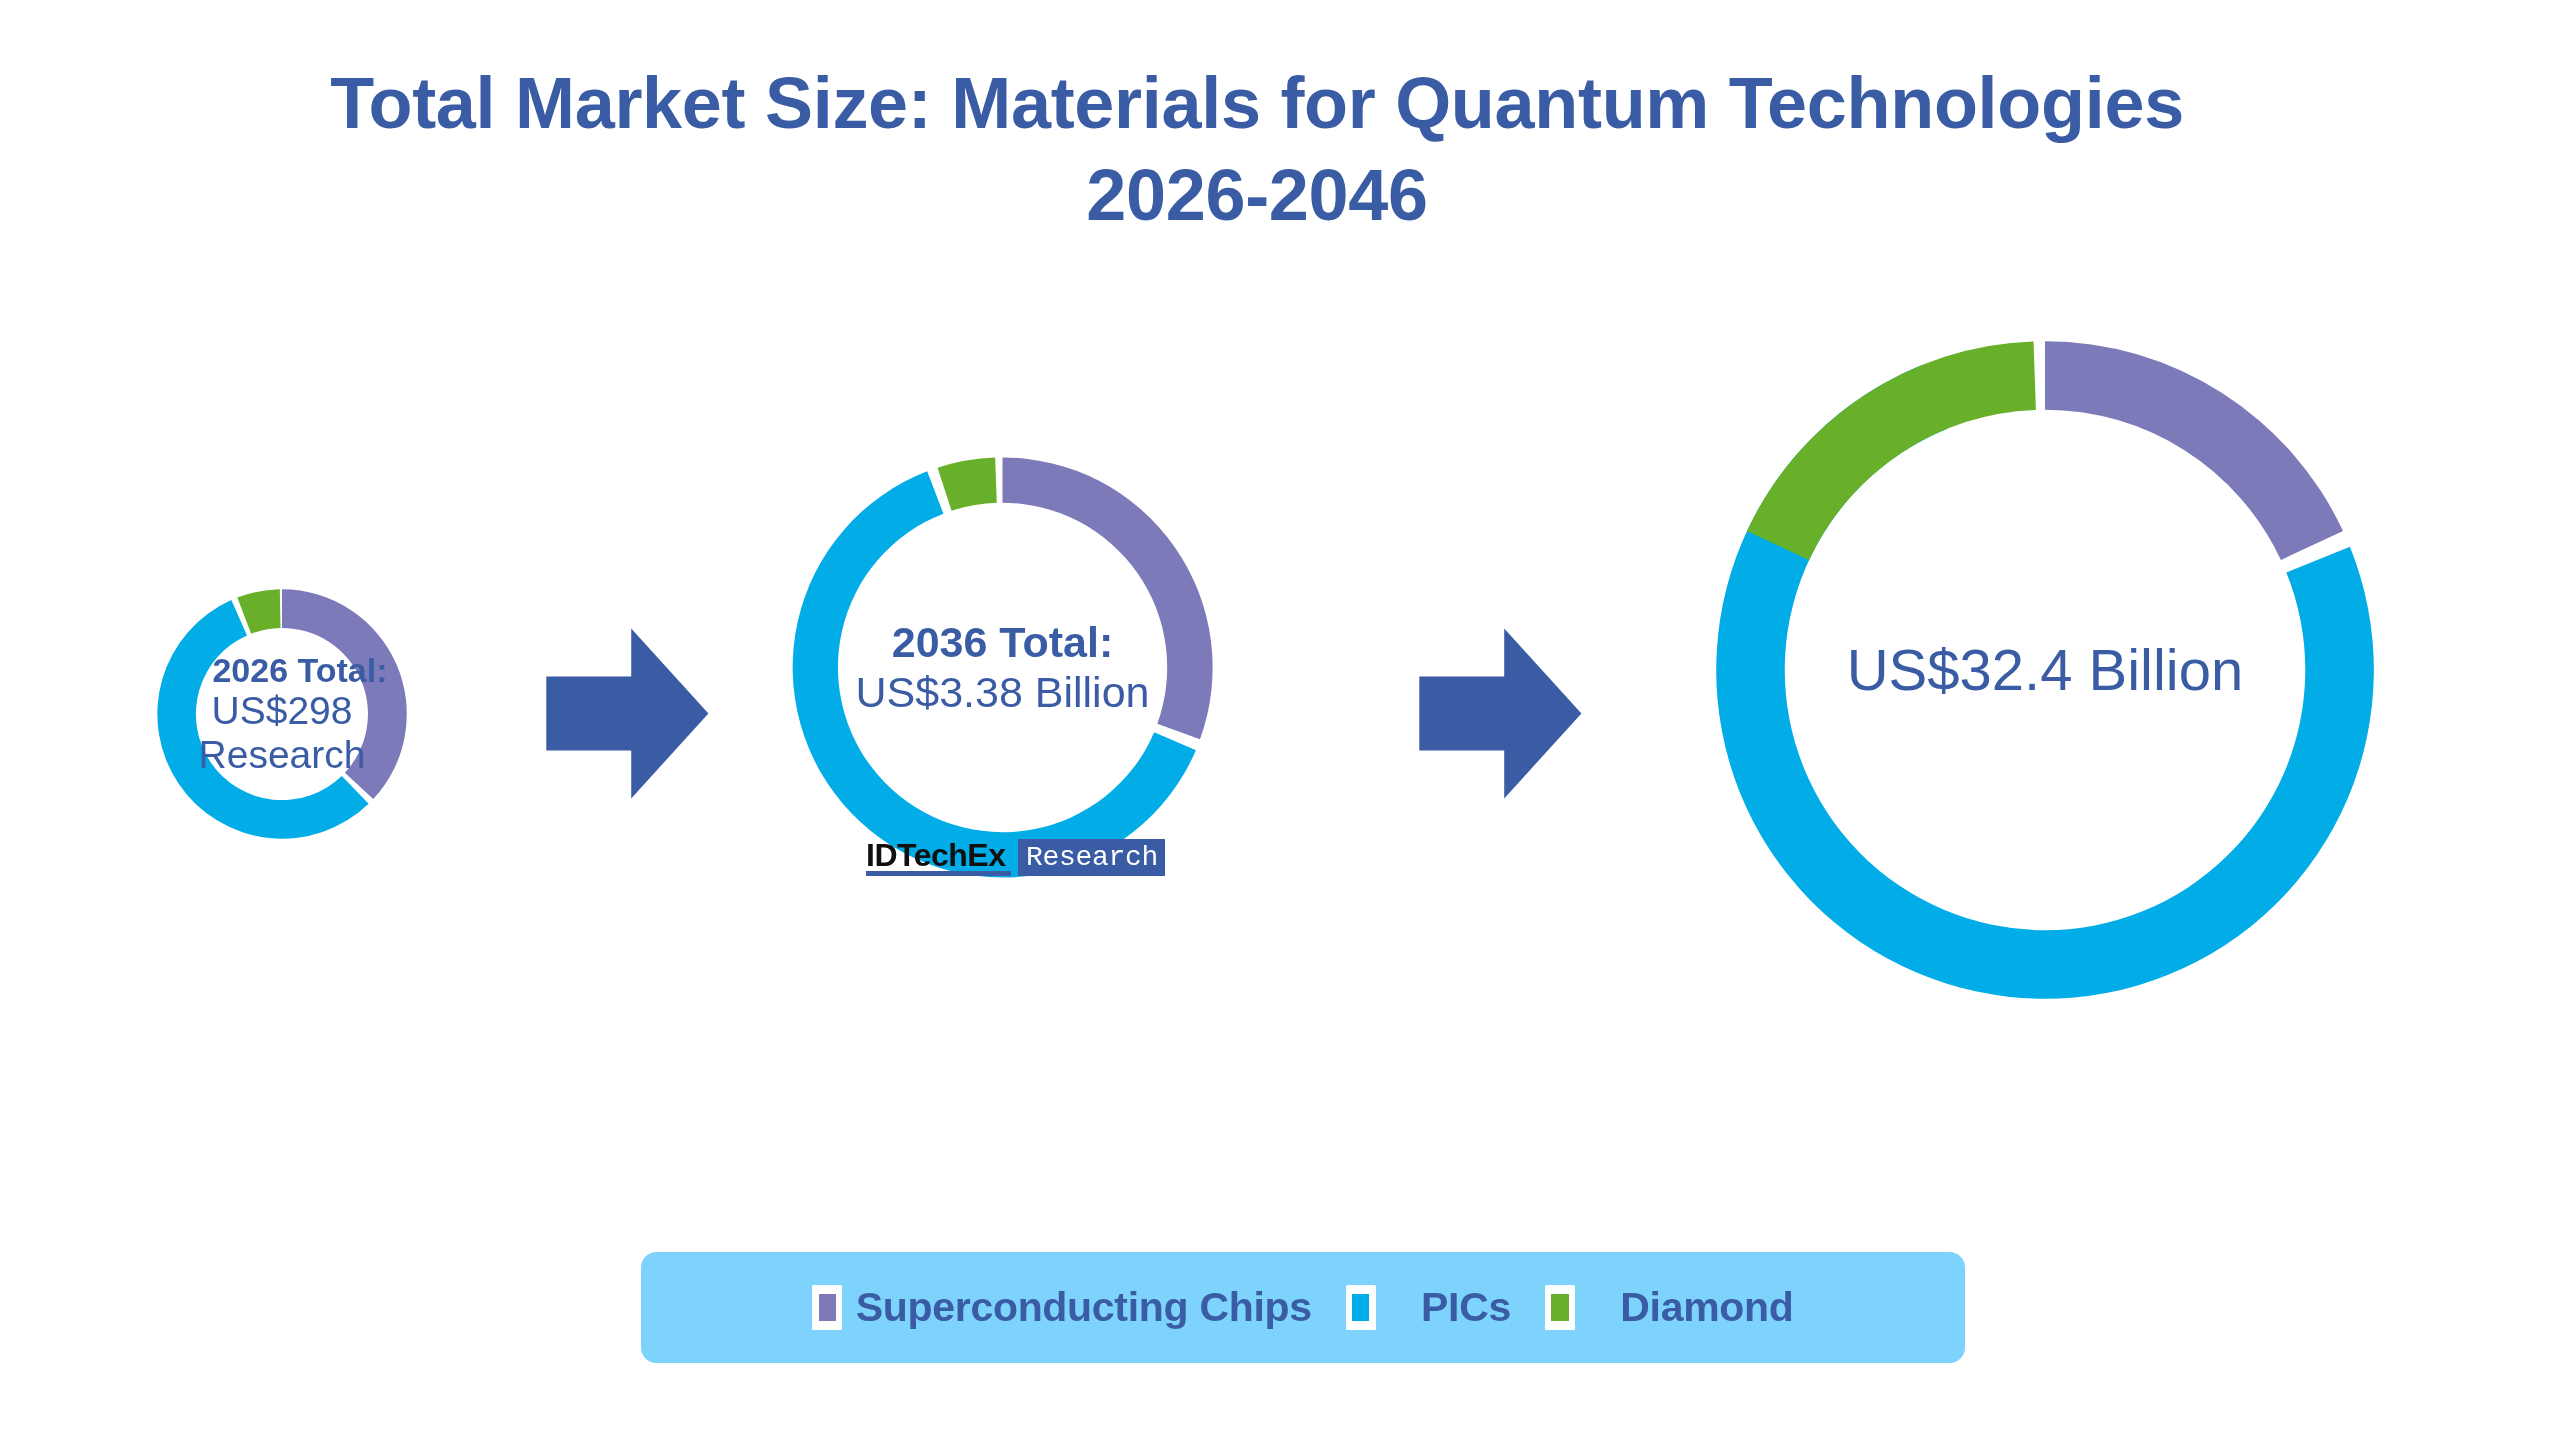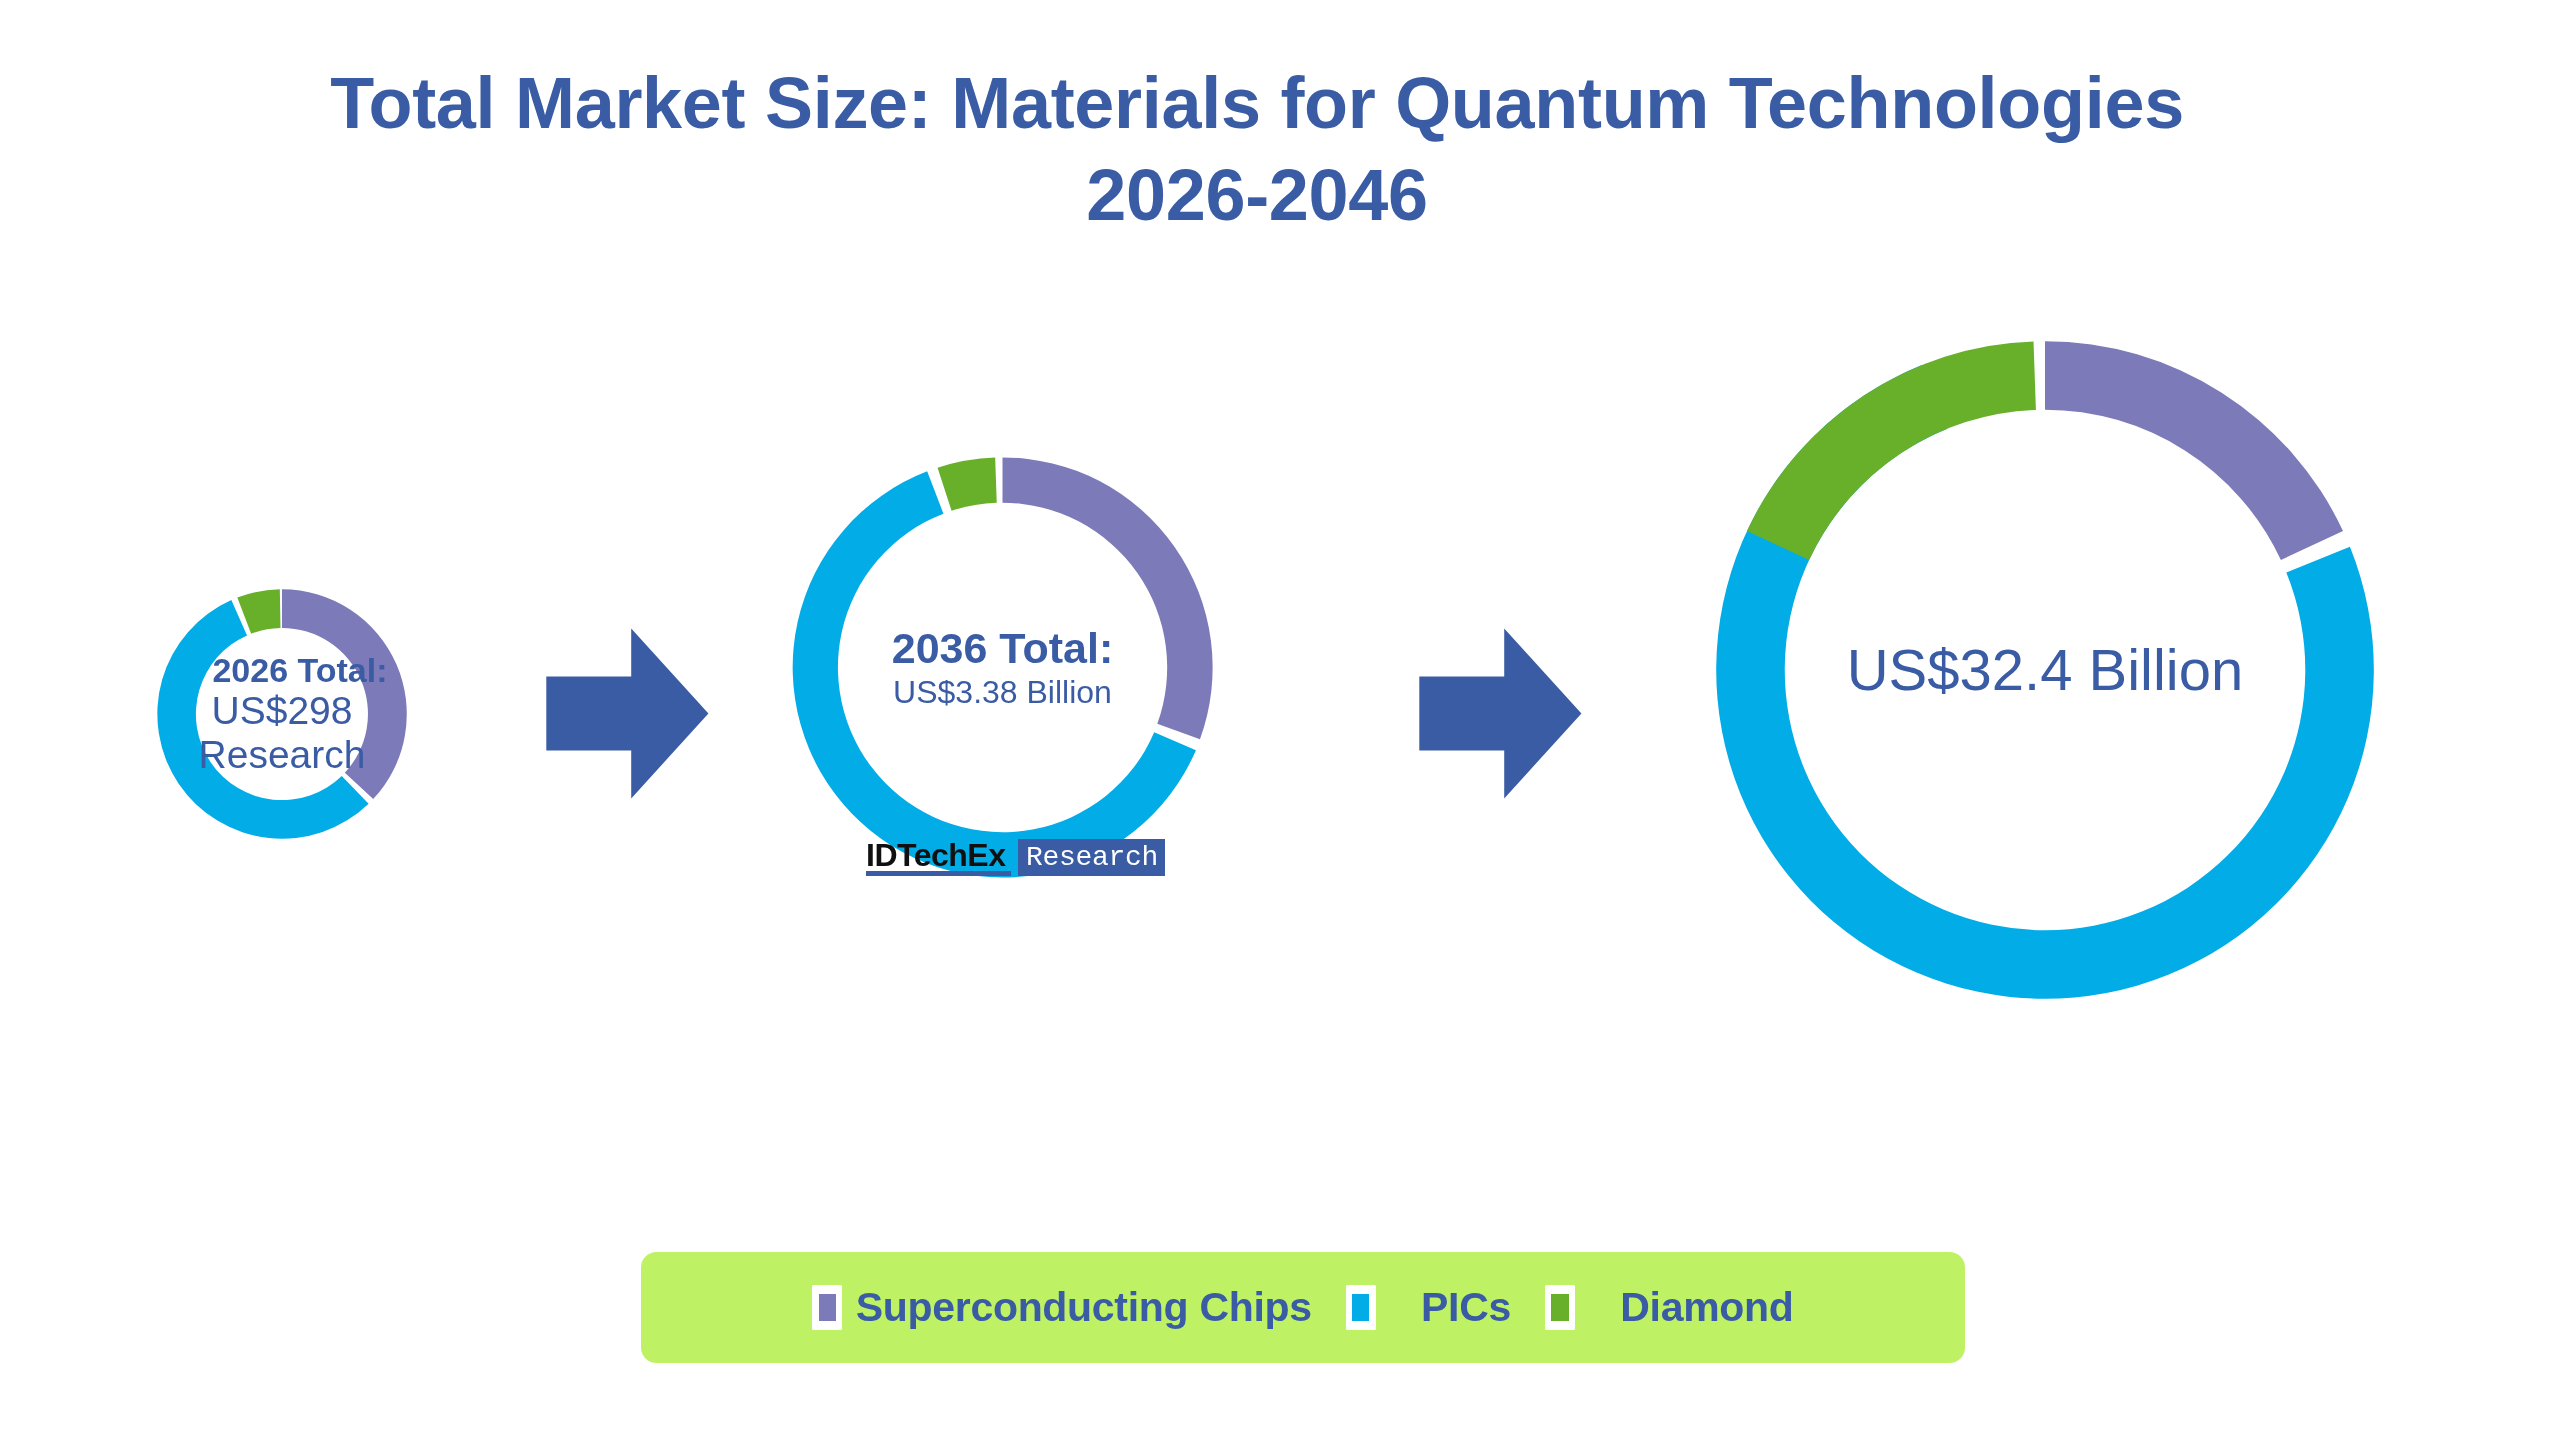--- a/index.html
+++ b/index.html
@@ -73,21 +73,21 @@
   }
 
   
   #donut-2026 { left: 130px; top: 562px; width: 304px; height: 304px; }
   #donut-2026 .donut-line-1 { font-size: 34px; line-height: 1.12; margin-left: 36px; }
   #donut-2026 .donut-line-2 { font-size: 39px; line-height: 1.12; }
 
   
   #donut-2036 { left: 745px; top: 410px; width: 515px; height: 515px; }
   #donut-2036 .donut-line-1 { font-size: 43px; line-height: 1.16; }
-  #donut-2036 .donut-line-2 { font-size: 32px; line-height: 1.16; }
+  #donut-2036 .donut-line-2 { font-size: 43px; line-height: 1.16; }
 
   
   #donut-2046 { left: 1643px; top: 268px; width: 804px; height: 804px; }
   #donut-2046 .donut-line-1 { font-size: 58px; line-height: 1.18; }
   #donut-2046 .donut-line-2 { font-size: 58px; line-height: 1.18; }
 
   
   #idtechex-logo {
     position: absolute;
     left: 866px;
@@ -125,21 +125,21 @@
     position: absolute;
   }
 
   
   #legend {
     position: absolute;
     left: 641px;
     top: 1252px;
     width: 1324px;
     height: 111px;
-    background: #bef264;
+    background: #7dd3fc;
     border-radius: 15.5px;
     display: flex;
     align-items: center;
     justify-content: center;
     gap: 0;
   }
   .legend-item {
     display: flex;
     align-items: center;
     white-space: nowrap;

